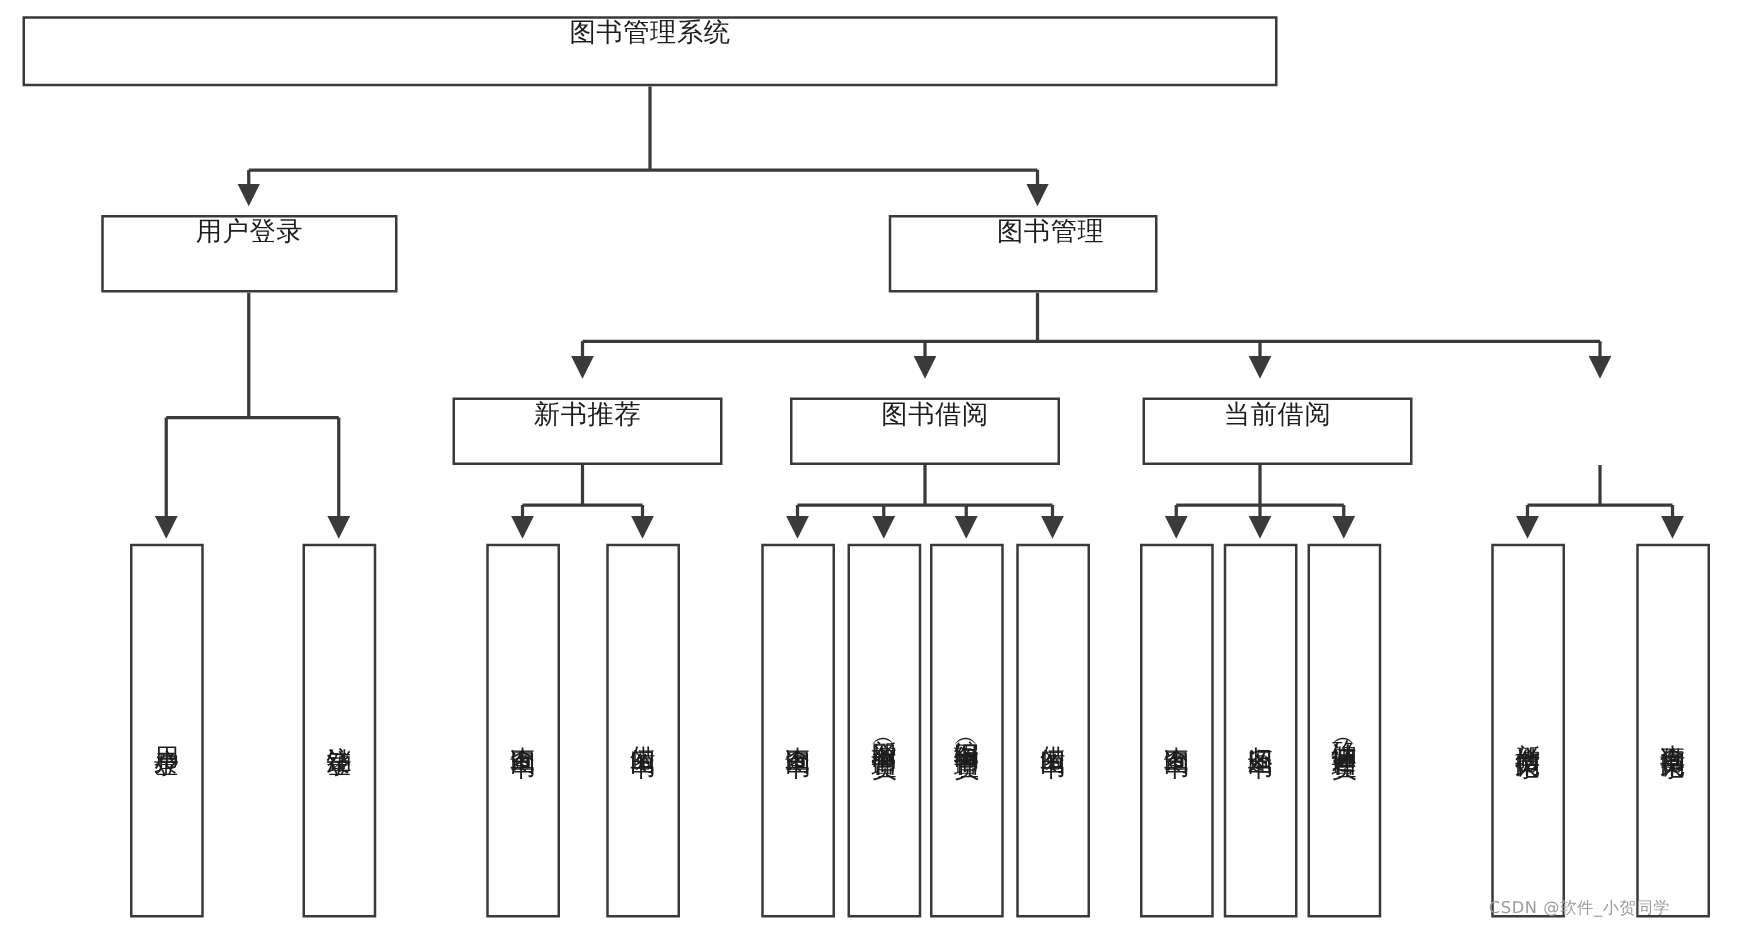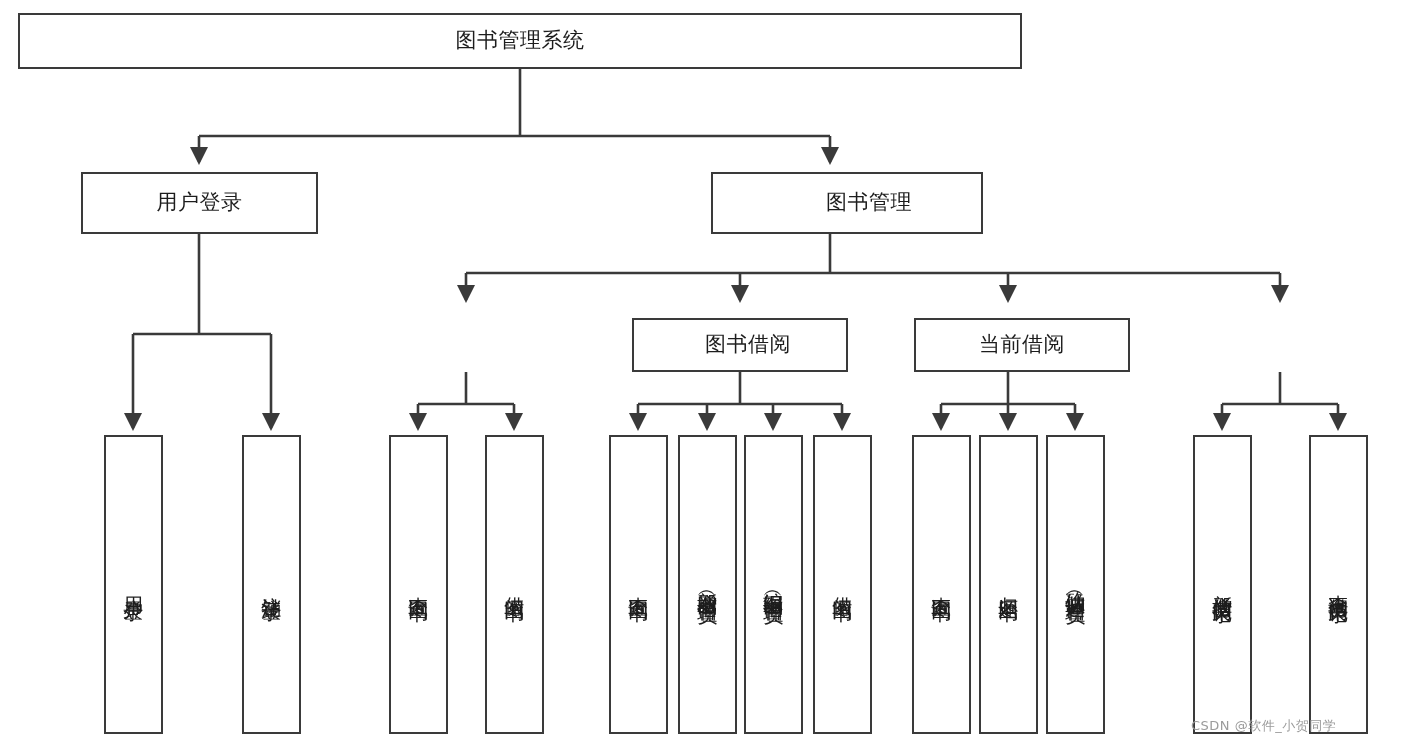--- a/index.html
+++ b/index.html
@@ -25,21 +25,20 @@
     width: 1405px;
     height: 747px;
     pointer-events: none;
   }
   .node {
     position: absolute;
     box-sizing: border-box;
     background: #ffffff;
     border: 2.2px solid #3a3a3a;
     display: flex;
-    align-items: center;
     justify-content: center;
     color: #1d1d1d;
   }
   .node.horiz .node-label {
     font-size: 21px;
     line-height: 1.1;
     letter-spacing: 0.5px;
     white-space: nowrap;
   }
   .node.vert {
@@ -124,24 +123,27 @@
   </svg>
 
   <div class="node horiz" style="left:18px; top:13px; width:1004px; height:56px;">
     <span class="node-label">图书管理系统</span>
   </div>
 
   <div class="node horiz" style="left:81px; top:172px; width:237px; height:62px;">
     <span class="node-label">用户登录</span>
   </div>
 
-  <div class="node horiz" style="left:711px; top:172px; width:272px; height:62px;padding-left:44px;">
+  <div class="node horiz" style="left:711px; top:172px; width:215px; height:62px;padding-left:44px;">
     <span class="node-label">图书管理</span>
   </div>
 
+  <div class="node horiz" style="left:362px; top:318px; width:216px; height:54px;">
+    <span class="node-label">新书推荐</span>
+  </div>
 
   <div class="node horiz" style="left:632px; top:318px; width:216px; height:54px;padding-left:16px;">
     <span class="node-label">图书借阅</span>
   </div>
 
   <div class="node horiz" style="left:902px; top:318px; width:216px; height:54px;margin-left:12px;">
     <span class="node-label">当前借阅</span>
   </div>
 
 

